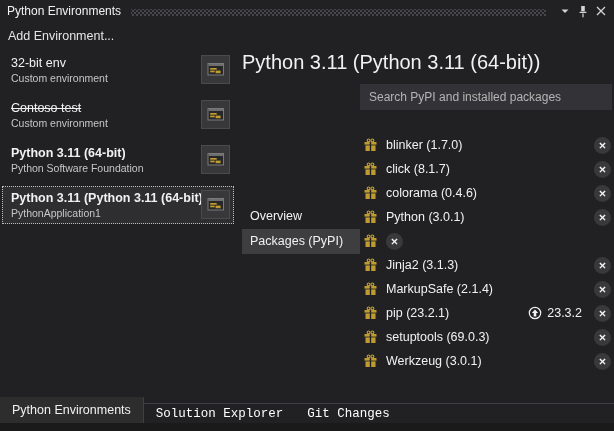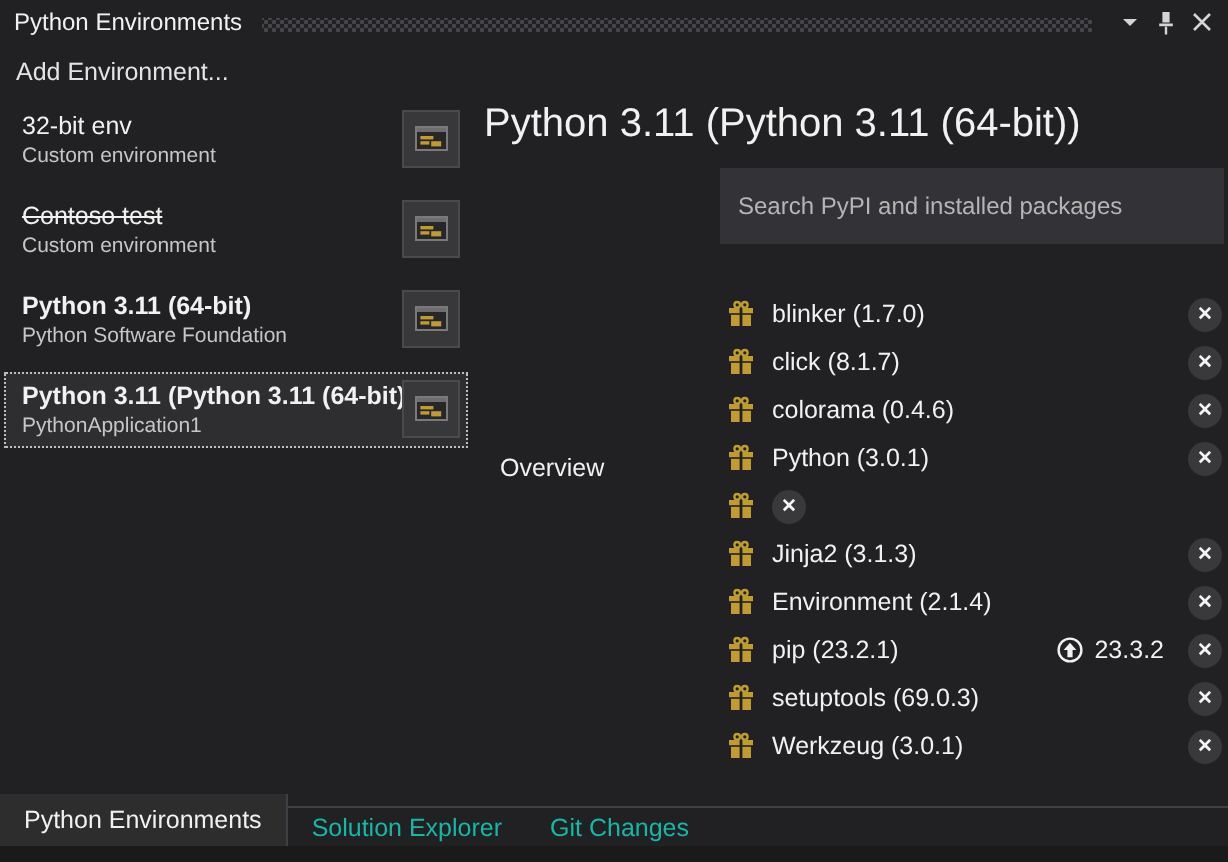--- a/index.html
+++ b/index.html
@@ -41,40 +41,40 @@
     display:flex;align-items:center;justify-content:center;padding:0;cursor:default;}
   
   .detail{flex:1;padding:0 0 0 6px;min-width:0;}
   .detail-heading{font-size:20px;font-weight:400;color:var(--text,#f1f1f1);
     margin:2px 0 10px 0;white-space:nowrap;}
   .detail-body{display:flex;align-items:center;}
   .vtabs{width:118px;flex:none;}
   .vtab{font-size:12.5px;color:var(--text,#f1f1f1);padding:5px 8px 6px 8px;cursor:default;white-space:nowrap;}
   .vtab.selected{background:var(--tab-sel,#3e3e40);}
   .pkg-col{flex:1;min-width:0;padding-right:2px;}
-  .search-box{width:100%;box-sizing:border-box;height:38px;
+  .search-box{width:100%;box-sizing:border-box;height:26px;
     background:var(--search-bg,#333337);border:none;outline:none;
     color:#cfcfcf;font-size:12px;padding:0 9px;
     font-family:"Liberation Sans","DejaVu Sans",sans-serif;}
   .search-box::placeholder{color:#b5b5b5;opacity:1;}
   .pkg-list{margin-top:23px;}
   .pkg-row{height:24px;display:flex;align-items:center;padding:0 1px 0 4px;}
   .gift{width:14px;height:14px;flex:none;margin-right:8px;display:flex;align-items:center;}
   .pkg-label{flex:1;font-size:12.5px;color:var(--text,#f1f1f1);white-space:nowrap;overflow:hidden;}
   .pkg-update{display:flex;align-items:center;gap:5px;margin-right:12px;}
   .upd-ver{font-size:12.5px;color:var(--text,#f1f1f1);}
   .pkg-x{flex:none;width:17px;height:17px;border-radius:50%;
     background:var(--x-circle,#39393b);border:none;color:#f4f4f4;
     font-size:9.5px;font-weight:bold;line-height:17px;text-align:center;padding:0;cursor:default;}
   
   .bottombar{position:absolute;left:0;right:0;bottom:8px;height:26px;display:flex;font-size:12.5px;}
   .btab-active{background:#2d2d2e;color:var(--text,#f1f1f1);padding:0 12px;
     line-height:26px;border-right:1px solid var(--line,#3f3f46);white-space:nowrap;}
   .btabs-rest{flex:1;margin-top:6px;border-top:1px solid var(--line,#3f3f46);
-    display:flex;color:#14b8a6;}
+    display:flex;color:#ffffff;font-family:Liberation Mono, monospace;}
   .btab{padding:0 12px;line-height:20px;white-space:nowrap;cursor:default;}
   .bottomstrip{position:absolute;left:0;right:0;bottom:0;height:8px;background:#1a1a1b;}
 </style>
 </head>
 <body>
 
 <div class="window" style="--bg: #212123; --grip: #47474b; --text: #f1f1f1; --text-dim: #c6c6c6; --line: #3f3f46; --btn-bg: #38383a; --btn-border: #4a4a4d; --sel-bg: #2e2e30; --tab-sel: #3e3e40; --search-bg: #333337; --x-circle: #39393b; --gold: #bf9b30;">
 
   
   <div class="titlebar">
@@ -167,20 +167,21 @@
     </button>
   </div>
 </div>
 
     <div class="detail">
       <div class="detail-heading">Python 3.11 (Python 3.11 (64-bit))</div>
       <div class="detail-body">
         <div class="vtabs" id="vtabs">
   <div class="vtab">Overview</div>
 
+  <div class="vtab selected">Packages (PyPI)</div>
 </div>
         <div class="pkg-col">
           <input class="search-box" type="text" placeholder="Search PyPI and installed packages" style="">
           <div class="pkg-list" id="pkg-list">
   <div class="pkg-row">
     <span class="gift">
       <svg width="13" height="14" viewBox="0 0 13 14">
         <circle cx="4.6" cy="2.4" r="1.4" fill="none" stroke="#bf9b30" stroke-width="1.2"></circle>
         <circle cx="8.4" cy="2.4" r="1.4" fill="none" stroke="#bf9b30" stroke-width="1.2"></circle>
         <rect x="0.5" y="4" width="12" height="2.6" fill="#bf9b30"></rect>
@@ -270,21 +271,21 @@
   <div class="pkg-row">
     <span class="gift">
       <svg width="13" height="14" viewBox="0 0 13 14">
         <circle cx="4.6" cy="2.4" r="1.4" fill="none" stroke="#bf9b30" stroke-width="1.2"></circle>
         <circle cx="8.4" cy="2.4" r="1.4" fill="none" stroke="#bf9b30" stroke-width="1.2"></circle>
         <rect x="0.5" y="4" width="12" height="2.6" fill="#bf9b30"></rect>
         <rect x="1.5" y="7.4" width="10" height="5.6" fill="#bf9b30"></rect>
         <rect x="5.8" y="4" width="1.4" height="9" fill="#212123"></rect>
       </svg>
     </span>
-    <span class="pkg-label">Environment (2.1.4)</span>
+    <span class="pkg-label">MarkupSafe (2.1.4)</span>
 
     <button class="pkg-x">✕</button>
   </div>
 
   <div class="pkg-row">
     <span class="gift">
       <svg width="13" height="14" viewBox="0 0 13 14">
         <circle cx="4.6" cy="2.4" r="1.4" fill="none" stroke="#bf9b30" stroke-width="1.2"></circle>
         <circle cx="8.4" cy="2.4" r="1.4" fill="none" stroke="#bf9b30" stroke-width="1.2"></circle>
         <rect x="0.5" y="4" width="12" height="2.6" fill="#bf9b30"></rect>

